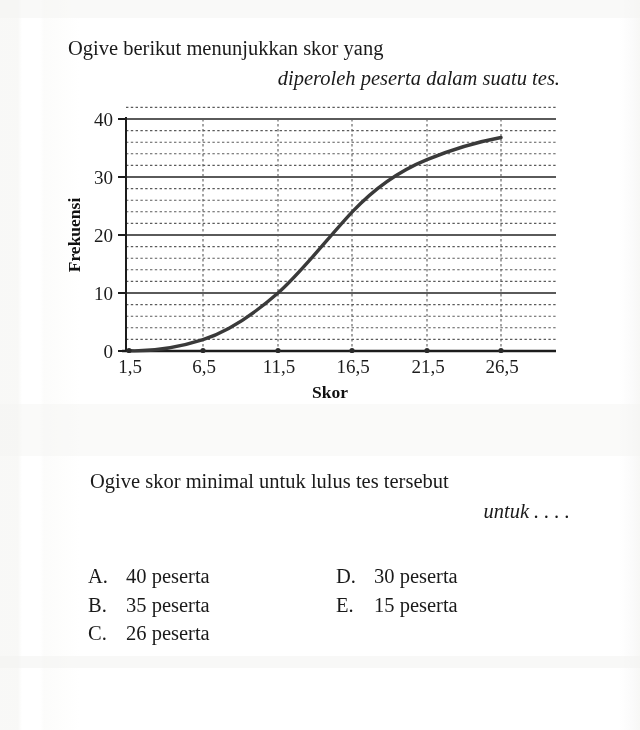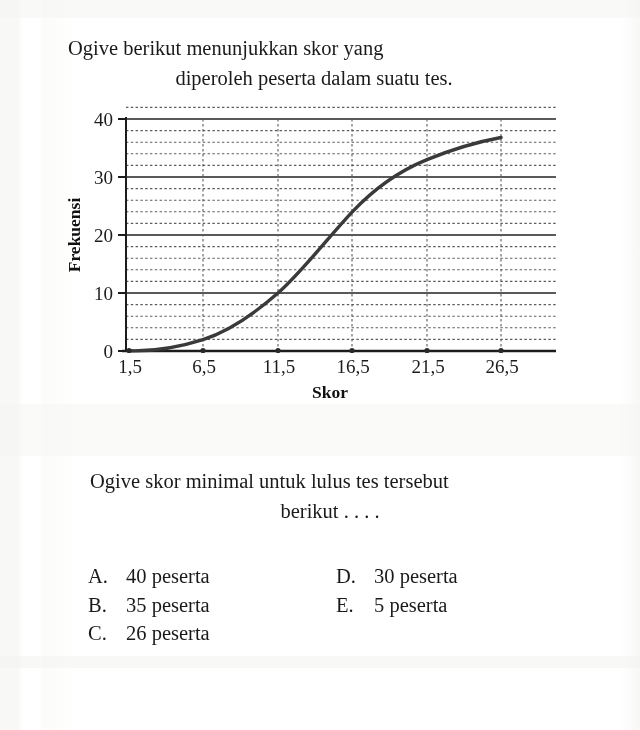--- a/index.html
+++ b/index.html
@@ -63,21 +63,21 @@
   #stem-text {
     left: 68px;
     top: 33px;
     width: 492px;
   }
   #followup-text {
     left: 90px;
     top: 466px;
     width: 480px;
   }
-  .qtext .lastline { text-align: center; }
+  .qtext .lastline { text-align: right; font-style: italic; }
 
   
   .options {
     position: absolute;
     left: 88px;
     top: 565px;
     width: 500px;
   }
   .opt-col {
     position: absolute;
@@ -220,21 +220,21 @@
         <text x="502" y="268">26,5</text>
       </g>
 
       <text class="axis-title" x="330" y="293" text-anchor="middle">Skor</text>
       <text class="axis-title" x="80" y="130" text-anchor="middle" transform="rotate(-90 80 130)">Frekuensi</text>
     </svg>
   </div>
 
   <div class="qtext" id="followup-text">
     <div>Ogive skor minimal untuk lulus tes tersebut</div>
-    <div class="lastline">berikut . . . .</div>
+    <div class="lastline">untuk . . . .</div>
   </div>
 
   <div class="options">
     <div class="opt-col col-left">
       <div class="opt-row">
         <span class="opt-letter">A.</span>
         <span class="opt-text">40 peserta</span>
       </div>
       <div class="opt-row">
         <span class="opt-letter">B.</span>
@@ -245,18 +245,18 @@
         <span class="opt-text">26 peserta</span>
       </div>
     </div>
     <div class="opt-col col-right">
       <div class="opt-row">
         <span class="opt-letter">D.</span>
         <span class="opt-text">30 peserta</span>
       </div>
       <div class="opt-row">
         <span class="opt-letter">E.</span>
-        <span class="opt-text">5 peserta</span>
+        <span class="opt-text">15 peserta</span>
       </div>
     </div>
   </div>
 
 </div>
 
 </body></html>

